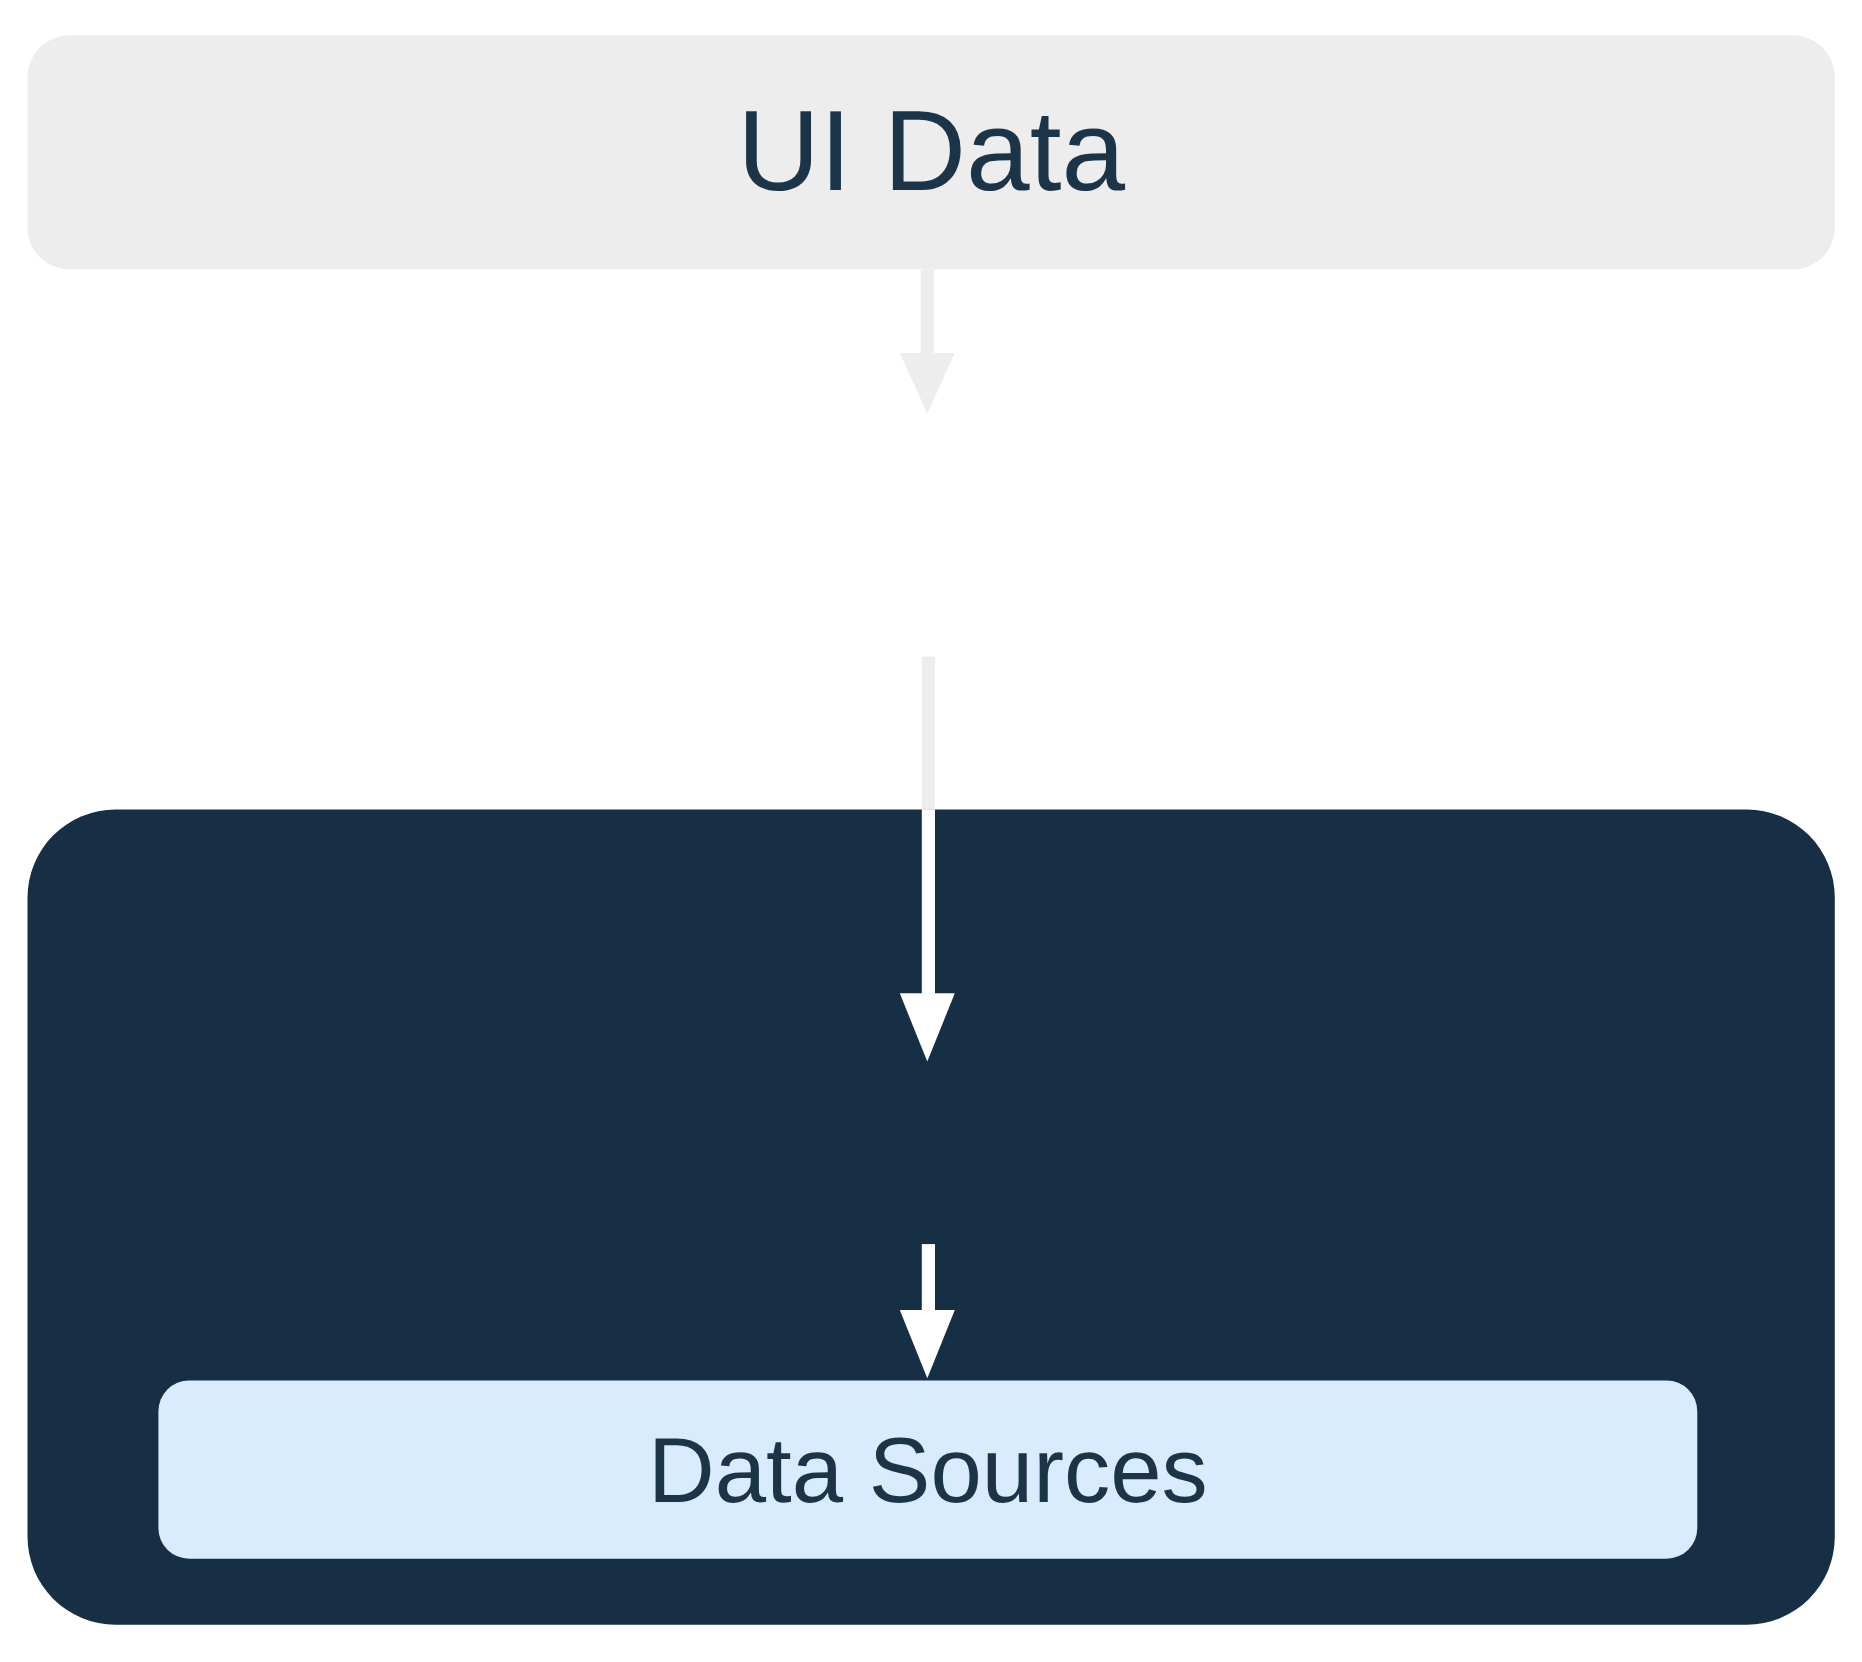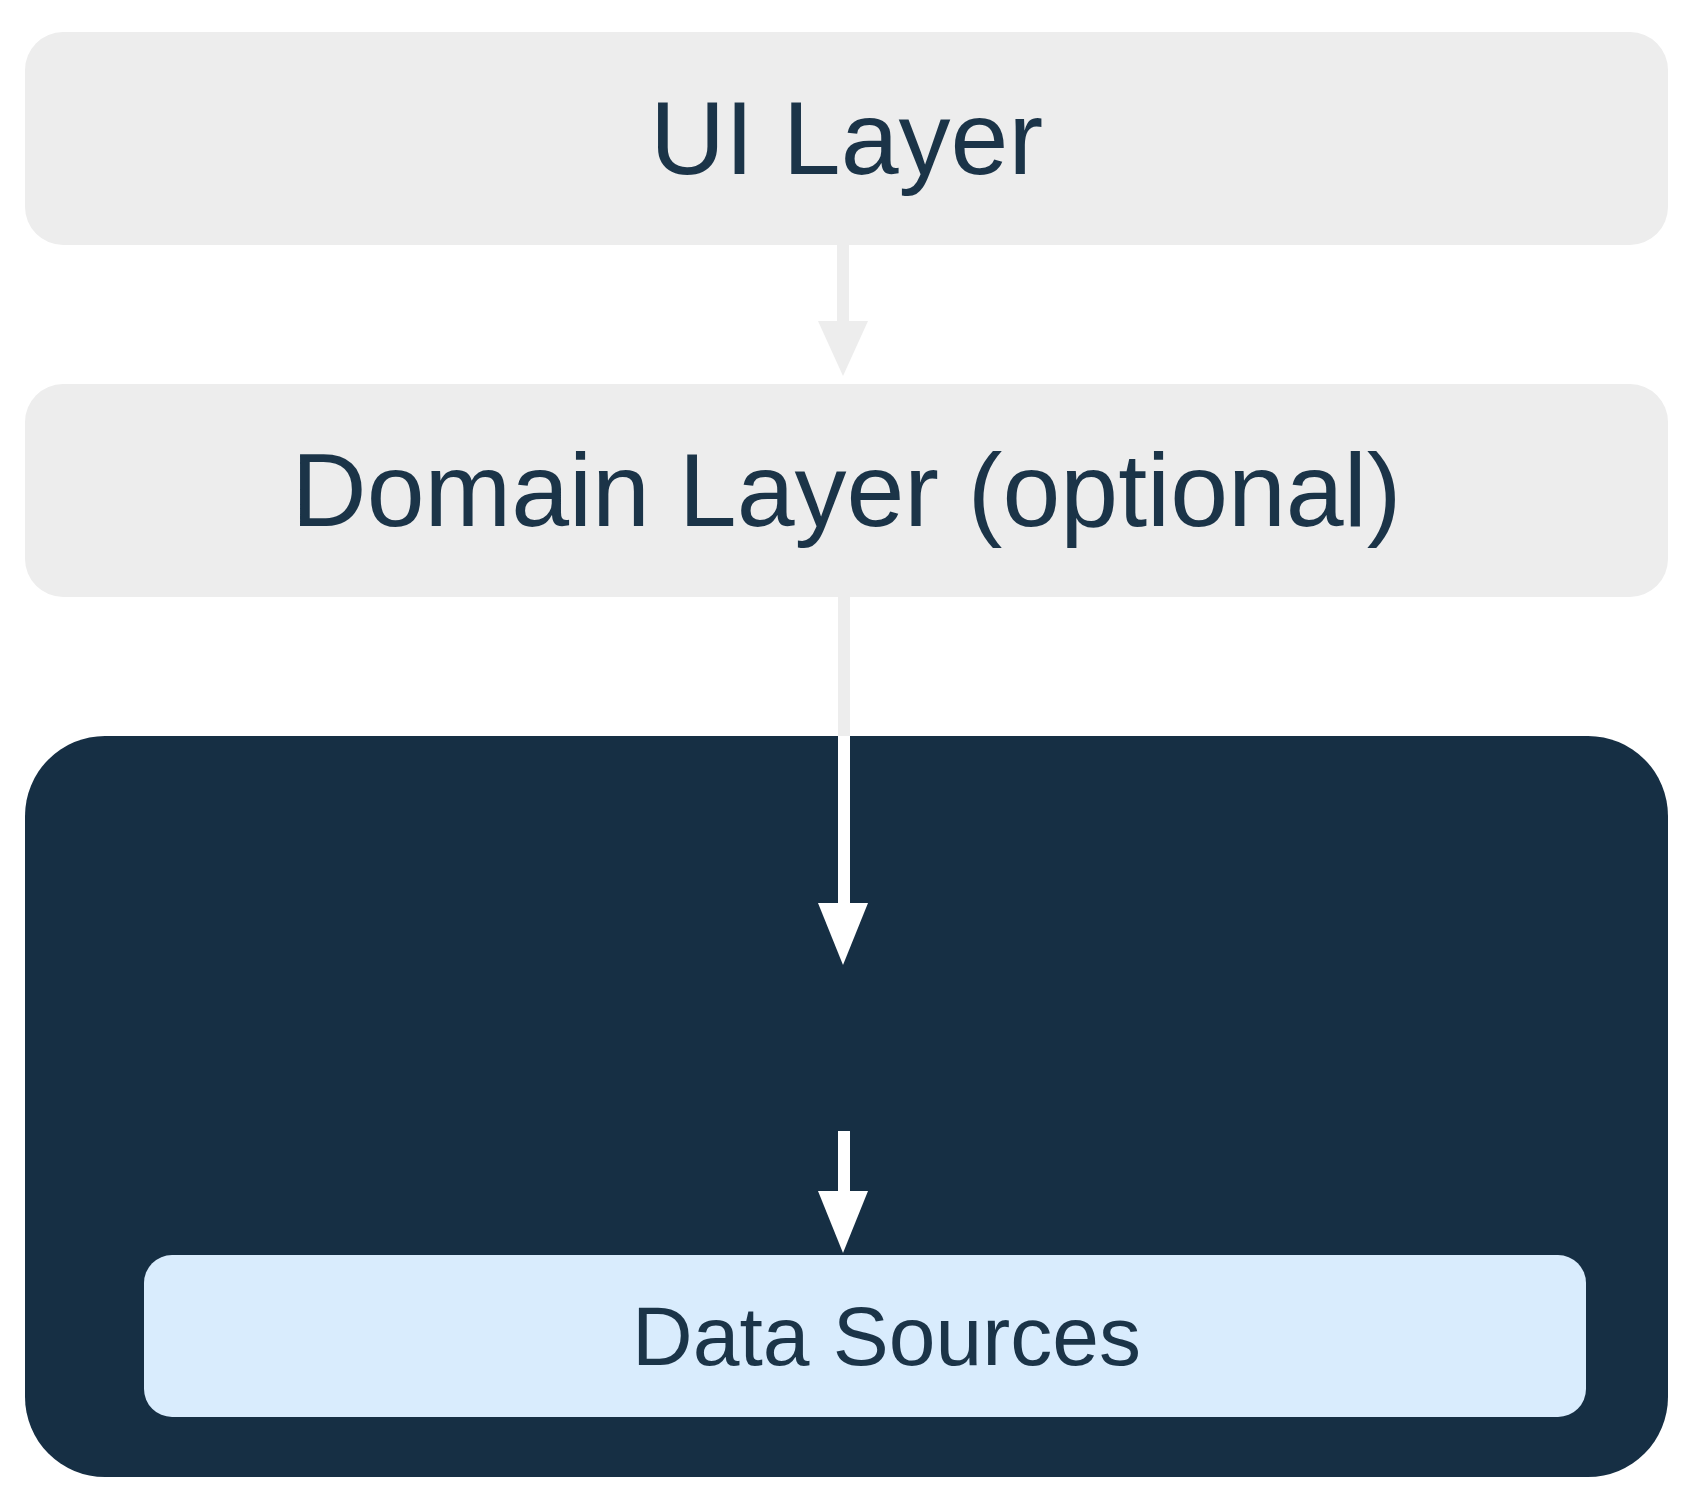--- a/index.html
+++ b/index.html
@@ -61,21 +61,21 @@
     display: flex;
     align-items: center;
     justify-content: center;
   }
   .inner-label {
     font-size: 84px;
     line-height: 1.1;
     white-space: nowrap;
   }
   .repositories { top: 233px; }
-  .data-sources { top: 519px; padding-left: 43px; }
+  .data-sources { top: 519px; }
 
   .arrow-shaft {
     position: absolute;
     width: 12px;
   }
   .arrow-head {
     position: absolute;
     width: 0;
     height: 0;
     border-left: 25px solid transparent;
@@ -94,29 +94,26 @@
   
   .a3-shaft { left: 838px; top: 1131px; height: 61px; }
   .a3-head  { left: 818px; top: 1191px; border-top-width: 62px; border-top-style: solid; }
 </style>
 </head>
 <body>
 
 <div class="stage" style="background-color: rgb(255, 255, 255);">
 
   <div class="box layer-box ui-layer" style="background-color: rgb(237, 237, 237);">
-    <span class="layer-label" style="color: rgb(27, 52, 72);">UI Layer</span>
+    <span class="layer-label" style="color: rgb(27, 52, 72);">UI Data</span>
   </div>
 
   <div class="arrow-shaft a1-shaft" style="background-color: rgb(237, 237, 237);"></div>
   <div class="arrow-head a1-head" style="border-top-color: rgb(237, 237, 237);"></div>
 
-  <div class="box layer-box domain-layer" style="background-color: rgb(237, 237, 237);">
-    <span class="layer-label" style="color: rgb(27, 52, 72);">Domain Layer (optional)</span>
-  </div>
 
   <div class="box data-layer" style="background-color: rgb(22, 47, 68);">
 
 
 
     <div class="inner-box data-sources" style="background-color: rgb(217, 236, 253);">
       <span class="inner-label" style="color: rgb(27, 52, 72);">Data Sources</span>
     </div>
   </div>
 

